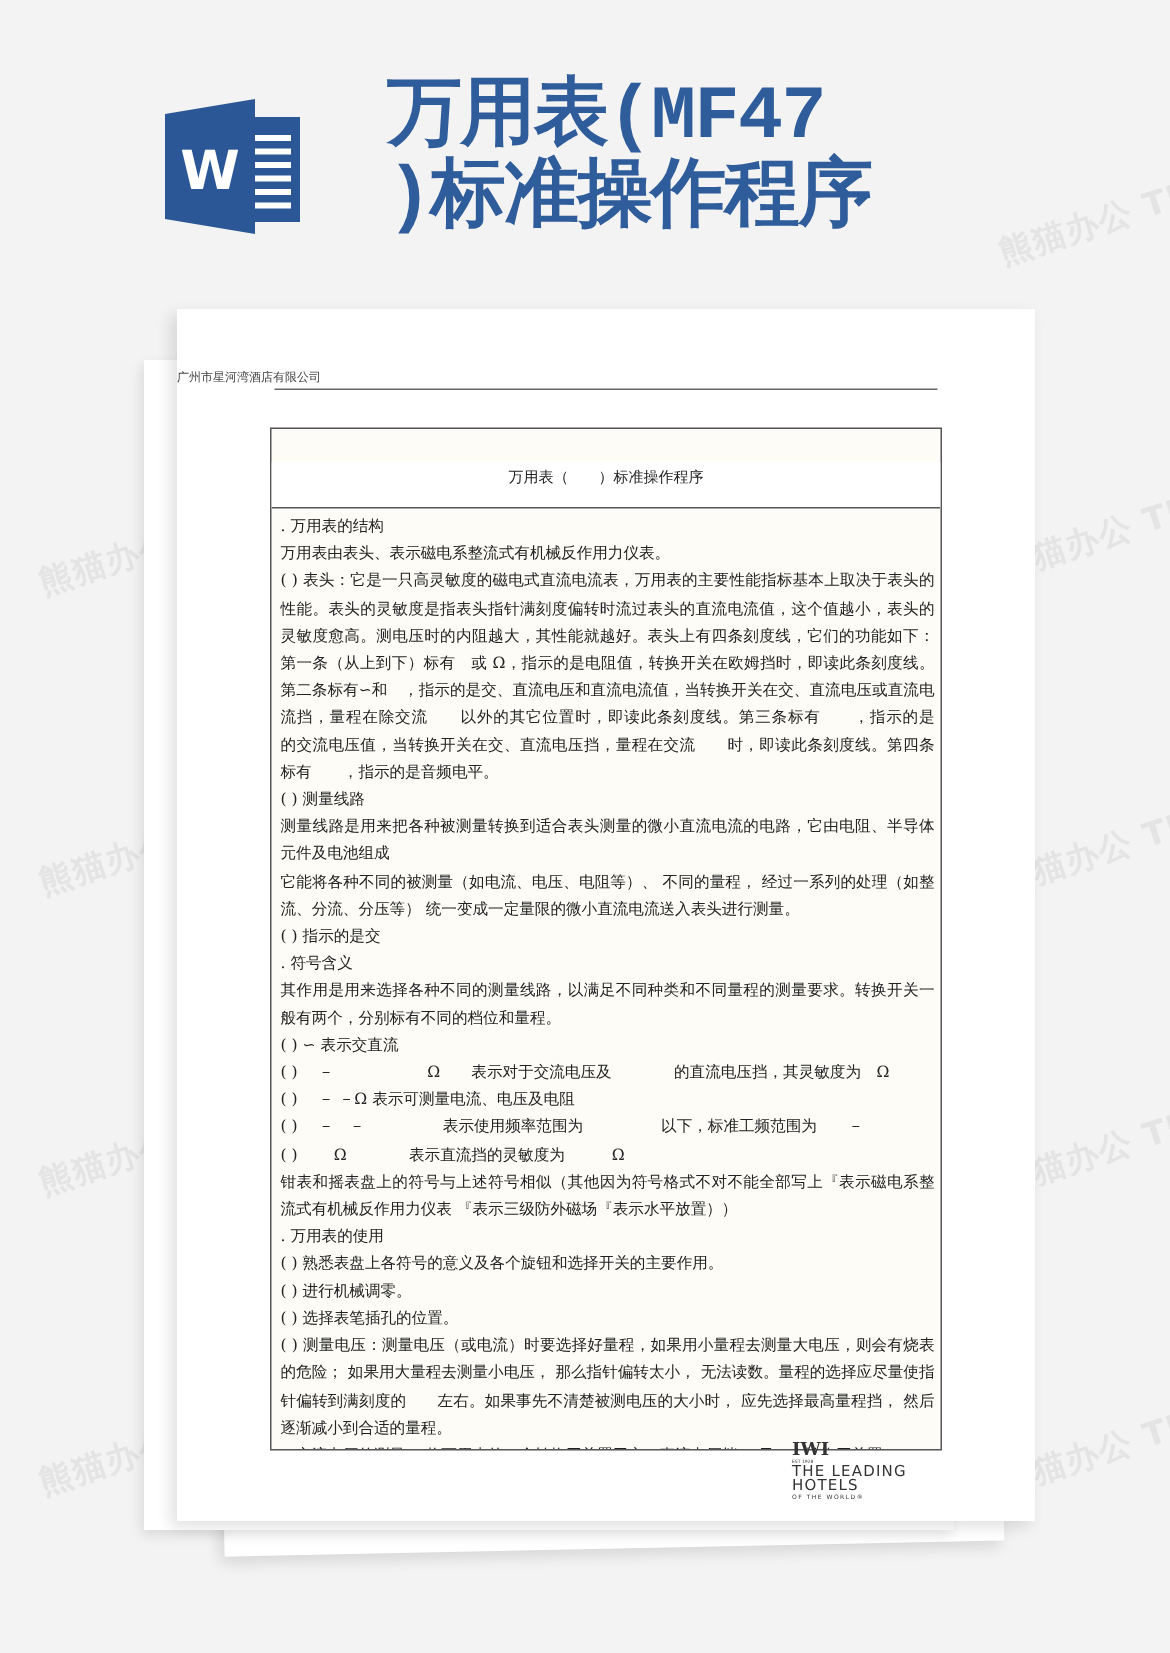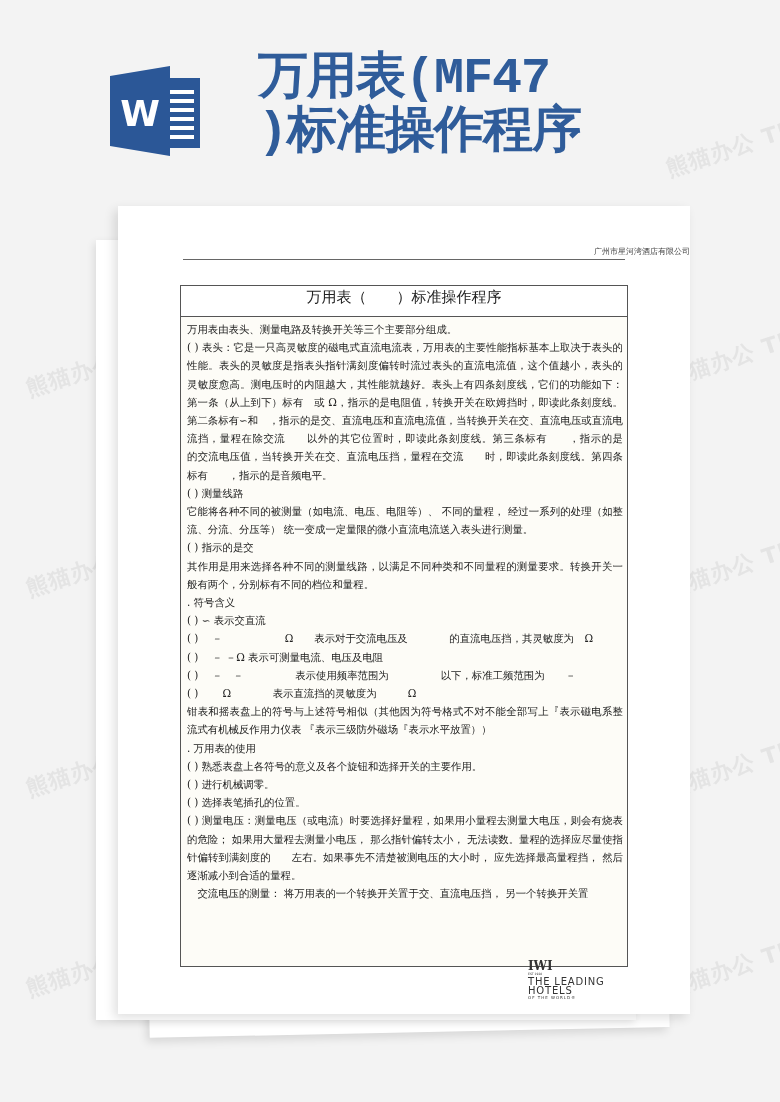--- a/index.html
+++ b/index.html
@@ -27,31 +27,31 @@
   }
   .sheet-back2 {
     position:absolute; left:96px; top:240px; width:540px; height:780px;
     background:#fff; box-shadow:-2px 3px 8px rgba(0,0,0,0.1);
   }
   .sheet {
     position:absolute; left:118px; top:206px; width:572px; height:808px;
     background:#fff; box-shadow:-4px 4px 10px rgba(0,0,0,0.12);
   }
   .company {
-    position:absolute; left:0; width:100%; top:40px; text-align:right;
+    position:absolute; left:0; width:100%; top:40px; text-align:left;
     font-size:8px; color:#444;
   }
   .company-rule { position:absolute; left:65px; right:65px; top:53px; border-top:1.5px solid #666; }
   .frame {
     position:absolute; left:62px; top:79px; width:446px; height:680px;
     border:1.5px solid #555; background:#fdfcf7; overflow:hidden;
   }
   .frame-title {
     height:30px; border-bottom:1.5px solid #555; text-align:center;
-    font-size:15px; line-height:22px; color:#222; background:#fff;
+    font-size:10px; line-height:22px; color:#222; background:#fff;margin-top:22px;
   }
   .body-text { padding:3px 4px 0 6px; font-size:10.4px; line-height:18.2px; color:#222; }
   .body-text p { margin:0; text-align:justify; }
   .ind { padding-left:0; }
   .ind2 { text-indent:1em; }
   .lhw {
     position:absolute; left:410px; top:754px; width:110px; text-align:left;
     color:#333; font-family:"DejaVu Sans", sans-serif;
   }
   .lhw .logo { font-family:"DejaVu Serif", serif; font-weight:bold; font-size:12px; line-height:12px; }
@@ -98,27 +98,29 @@
 <div class="sheet-back"></div>
 <div class="sheet-back2"></div>
 
 <div class="sheet">
   <div class="company">广州市星河湾酒店有限公司</div>
   <div class="company-rule"></div>
 
   <div class="frame">
     <div class="frame-title">万用表（　　）标准操作程序</div>
     <div class="body-text">
-      <p>万用表由表头、测量电路及转换开关等三个主要部分组成。</p>
+      <p class="ind">. 万用表的结构</p>
+      <p>万用表由表头、表示磁电系整流式有机械反作用力仪表。</p>
       <p>( ) 表头：它是一只高灵敏度的磁电式直流电流表，万用表的主要性能指标基本上取决于表头的性能。表头的灵敏度是指表头指针满刻度偏转时流过表头的直流电流值，这个值越小，表头的灵敏度愈高。测电压时的内阻越大，其性能就越好。表头上有四条刻度线，它们的功能如下：第一条（从上到下）标有　或 Ω，指示的是电阻值，转换开关在欧姆挡时，即读此条刻度线。第二条标有∽和　，指示的是交、直流电压和直流电流值，当转换开关在交、直流电压或直流电流挡，量程在除交流　　以外的其它位置时，即读此条刻度线。第三条标有　　，指示的是　　的交流电压值，当转换开关在交、直流电压挡，量程在交流　　时，即读此条刻度线。第四条标有　　，指示的是音频电平。</p>
       <p>( ) 测量线路</p>
+      <p>测量线路是用来把各种被测量转换到适合表头测量的微小直流电流的电路，它由电阻、半导体元件及电池组成</p>
       <p>它能将各种不同的被测量（如电流、电压、电阻等）、 不同的量程， 经过一系列的处理（如整流、分流、分压等） 统一变成一定量限的微小直流电流送入表头进行测量。</p>
       <p>( ) 指示的是交</p>
+      <p>. 符号含义</p>
       <p>其作用是用来选择各种不同的测量线路，以满足不同种类和不同量程的测量要求。转换开关一般有两个，分别标有不同的档位和量程。</p>
-      <p>. 符号含义</p>
       <p>( ) ∽ 表示交直流</p>
       <p>( ) 　－　　　　　　Ω　　表示对于交流电压及　　　　的直流电压挡，其灵敏度为　Ω</p>
       <p>( ) 　－ －Ω 表示可测量电流、电压及电阻</p>
       <p>( ) 　－　－　　　　　表示使用频率范围为　　　　　以下，标准工频范围为　　－</p>
       <p>( ) 　　Ω　　　　表示直流挡的灵敏度为　　　Ω</p>
       <p>钳表和摇表盘上的符号与上述符号相似（其他因为符号格式不对不能全部写上『表示磁电系整流式有机械反作用力仪表 『表示三级防外磁场『表示水平放置））</p>
       <p>. 万用表的使用</p>
       <p>( ) 熟悉表盘上各符号的意义及各个旋钮和选择开关的主要作用。</p>
       <p>( ) 进行机械调零。</p>
       <p>( ) 选择表笔插孔的位置。</p>

